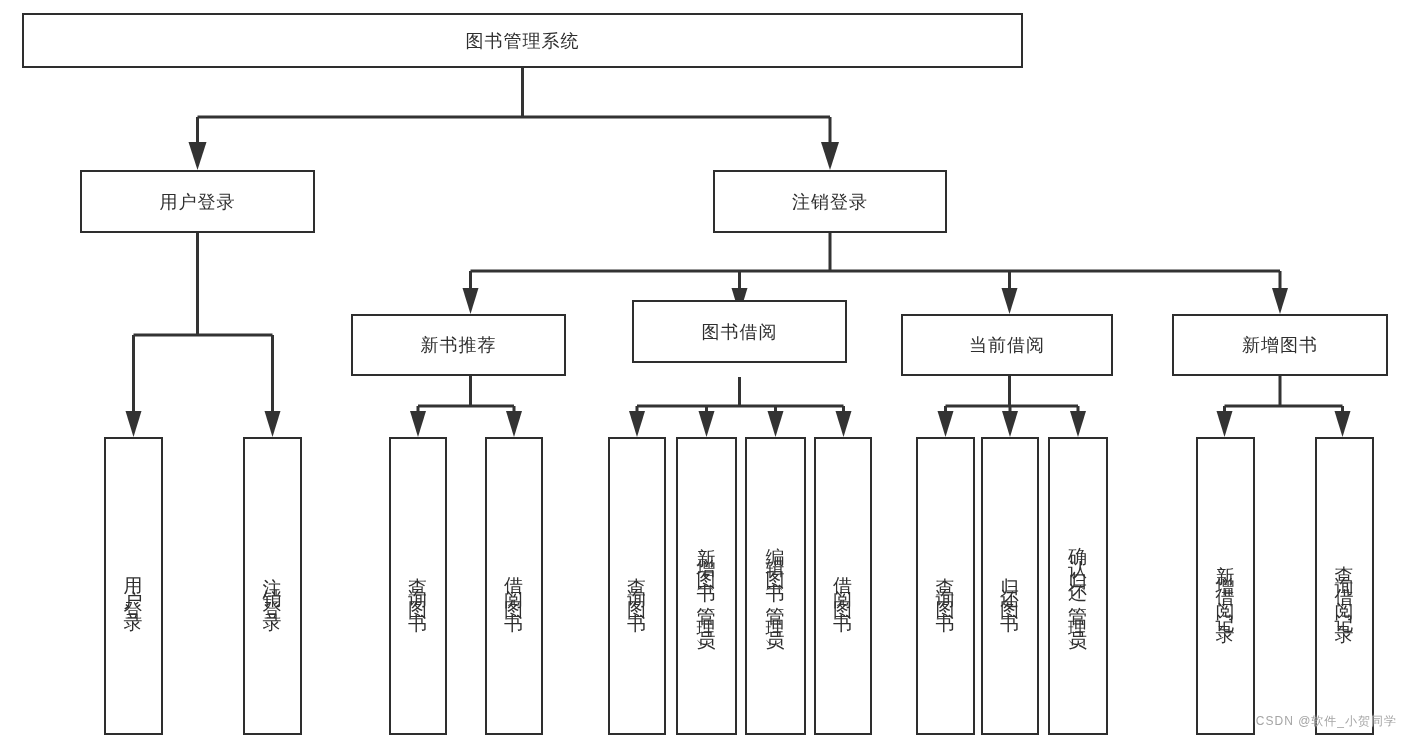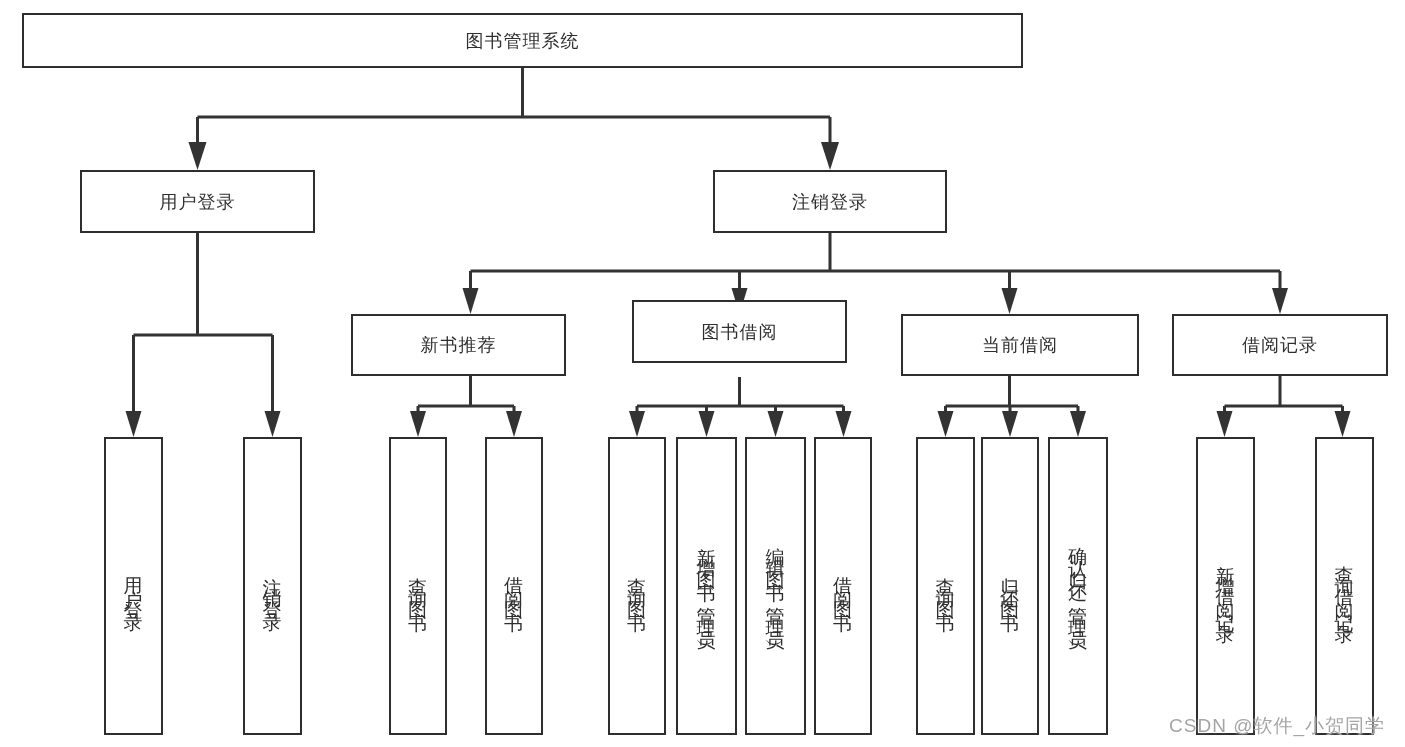--- a/index.html
+++ b/index.html
@@ -27,24 +27,24 @@
   .vbox{
     font-size:19px;
     writing-mode:vertical-lr;
     text-orientation:mixed;
     letter-spacing:12px;
     line-height:1;
     z-index:2;
   }
   .watermark{
     position:absolute;
-    right:20px;
+    right:8px;
     top:713px;
     z-index:3;
-    font-size:19px;
+    font-size:12px;
     color:#a5a5a5;
     letter-spacing:1px;
     text-shadow:0 0 3px #ffffff;
     white-space:nowrap;
   }
 </style>
 </head>
 <body>
 
 <div class="canvas">
@@ -92,22 +92,22 @@
     </g>
   </svg>
 
   <div class="box hbox root" style="left:22px;top:13px;width:1001px;height:55px">图书管理系统</div>
 
   <div class="box hbox" style="left:80px;top:170px;width:235px;height:63px">用户登录</div>
   <div class="box hbox" style="left:713px;top:170px;width:234px;height:63px">注销登录</div>
 
   <div class="box hbox" style="left:351px;top:314px;width:215px;height:62px">新书推荐</div>
   <div class="box hbox" style="left:632px;top:300px;width:215px;height:63px">图书借阅</div>
-  <div class="box hbox" style="left:901px;top:314px;width:238px;height:62px">当前借阅</div>
-  <div class="box hbox" style="left:1172px;top:314px;width:216px;height:62px">借阅记录</div>
+  <div class="box hbox" style="left:901px;top:314px;width:212px;height:62px">当前借阅</div>
+  <div class="box hbox" style="left:1172px;top:314px;width:216px;height:62px">新增图书</div>
 
   <div class="box vbox" style="left:104px;top:437px;width:59px;height:298px">用户登录</div>
   <div class="box vbox" style="left:243px;top:437px;width:59px;height:298px">注销登录</div>
 
   <div class="box vbox" style="left:389px;top:437px;width:58px;height:298px">查询图书</div>
   <div class="box vbox" style="left:485px;top:437px;width:58px;height:298px">借阅图书</div>
 
   <div class="box vbox" style="left:608px;top:437px;width:58px;height:298px">查询图书</div>
   <div class="box vbox" style="left:676px;top:437px;width:61px;height:298px">新增图书（管理员）</div>
   <div class="box vbox" style="left:745px;top:437px;width:61px;height:298px">编辑图书（管理员）</div>

